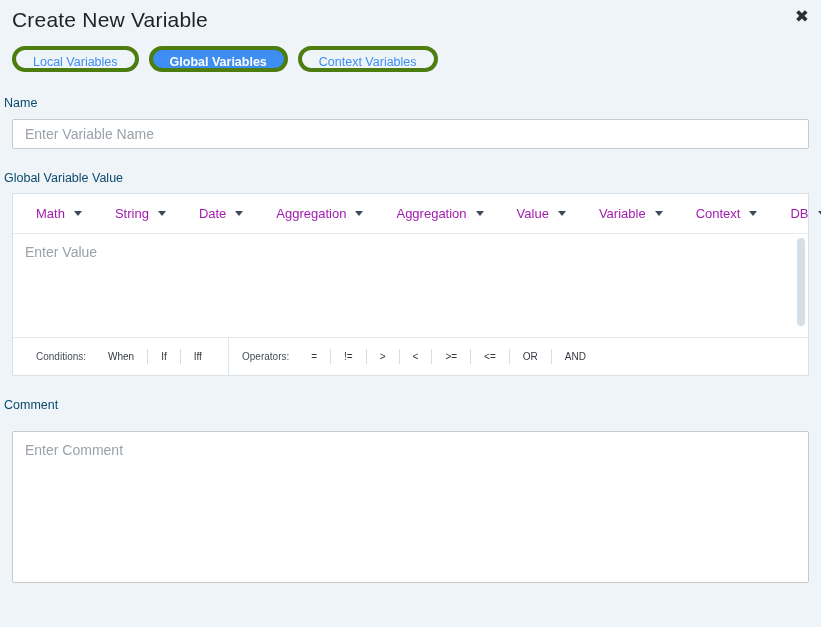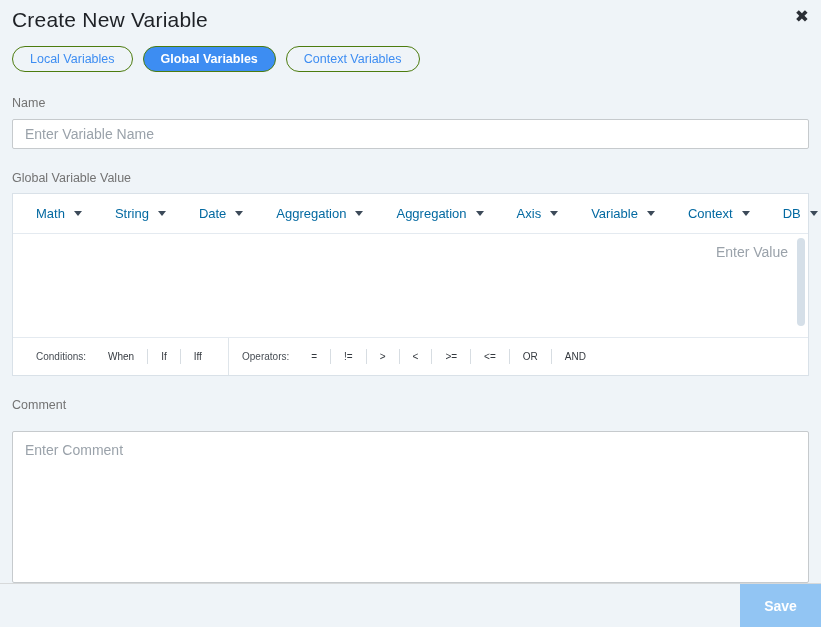--- a/index.html
+++ b/index.html
@@ -18,28 +18,28 @@
   .close-btn {
     position:absolute; top:6px; right:12px;
     font-size:17px; font-weight:bold; color:#2b2f36;
     cursor:pointer; line-height:22px;
   }
 
   
   .tabs { display:flex; gap:10px; padding:8px 12px 0 12px; }
   .tab {
     height:26px; line-height:24px; padding:0 17px;
-    border:1px solid #4d7c0f; border-radius:14px;
+    border:4px solid #4d7c0f; border-radius:14px;
     font-size:12.5px; color:#3d8df2; background:transparent;
     cursor:pointer; white-space:nowrap;
   }
   .tab.active { background:#3d8df2; color:#fff; font-weight:bold; }
 
   
-  .field-label { font-size:12.5px; color:#737373; padding:0 12px; }
+  .field-label { font-size:12.5px; color:#0c4a6e; padding:0 4px; }
   .lbl-name   { margin-top:24px; }
   .lbl-value  { margin-top:22px; }
   .lbl-comment{ margin-top:22px; }
 
   
   .name-wrap { padding:0 12px; margin-top:9px; }
   .text-input {
     width:100%; height:30px; background:#fff;
     border:1px solid #c6cacd; border-radius:2px;
     font-family:inherit; font-size:14px; color:#333;
@@ -53,34 +53,34 @@
     background:#fff; border:1px solid #d9e1e8;
     width:797px;
   }
   .editor-toolbar {
     display:flex; align-items:center; height:40px;
     padding-left:23px; gap:33px;
     border-bottom:1px solid #e4eaf0;
   }
   .dd {
     display:flex; align-items:center; gap:9px;
-    font-size:13px; color:#0369a1; cursor:pointer; white-space:nowrap;
+    font-size:13px; color:#a21caf; cursor:pointer; white-space:nowrap;
   }
   .caret {
     width:0; height:0;
     border-left:4px solid transparent;
     border-right:4px solid transparent;
     border-top:5px solid #3c4a59;
     display:inline-block;
   }
   .editor-value { position:relative; height:103px; }
   .editor-value textarea {
     width:100%; height:100%; border:none; resize:none; outline:none;
     font-family:inherit; font-size:14px; color:#333;
-    padding:10px 20px 10px 12px; background:transparent;text-align:right;
+    padding:10px 20px 10px 12px; background:transparent;
   }
   .editor-value textarea::placeholder { color:#9aa2aa; }
   .scroll-thumb {
     position:absolute; top:4px; right:3px;
     width:8px; height:88px; border-radius:4px;
     background:#d5dfe8;
   }
   .editor-footer {
     display:flex; align-items:center; height:38px;
     border-top:1px solid #e4eaf0;
@@ -159,21 +159,21 @@
           </div>
         <div class="dd">
             <span>Aggregation</span>
             <span class="caret"></span>
           </div>
         <div class="dd">
             <span>Aggregation</span>
             <span class="caret"></span>
           </div>
         <div class="dd">
-            <span>Axis</span>
+            <span>Value</span>
             <span class="caret"></span>
           </div>
         <div class="dd">
             <span>Variable</span>
             <span class="caret"></span>
           </div>
         <div class="dd">
             <span>Context</span>
             <span class="caret"></span>
           </div>
@@ -218,17 +218,14 @@
       </div>
 
     </div>
   </div>
 
   <div class="field-label lbl-comment">Comment</div>
   <div class="comment-wrap">
     <textarea class="comment-area" placeholder="Enter Comment" style=""></textarea>
   </div>
 
-  <div class="dlg-footer">
-    <button class="save-btn">Save</button>
-  </div>
 
 </div>
 
 </body></html>

